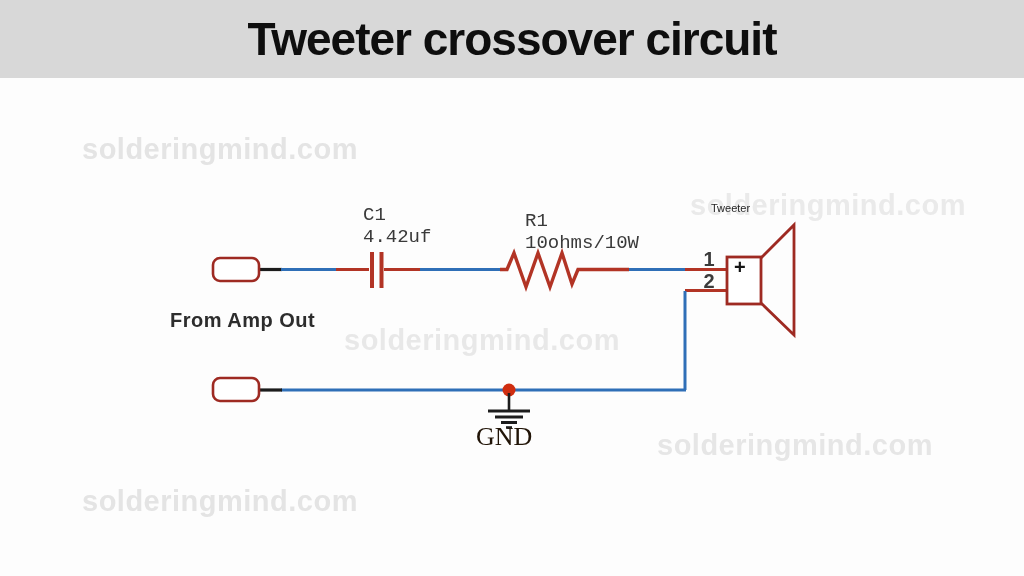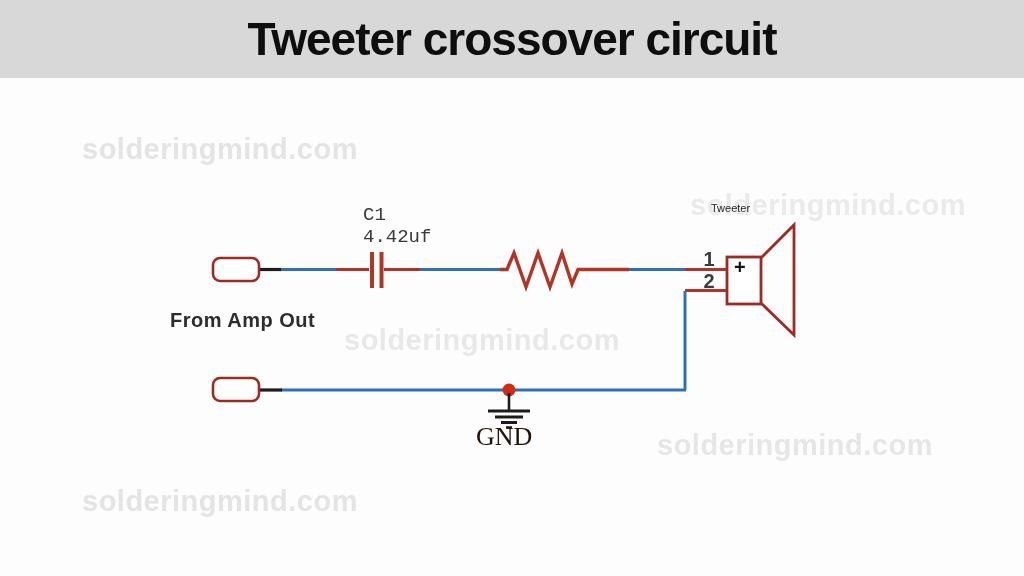--- a/index.html
+++ b/index.html
@@ -101,19 +101,23 @@
     <g fill="none" style="stroke:var(--outline-red)" stroke-width="2.8" stroke-linejoin="miter">
       <rect x="720" y="257" width="34" height="47" fill="#ffffff"></rect>
       <path d="M754,258 L787,225 L787,335 L754,303"></path>
     </g>
   </svg>
 
   <div class="lbl ref-block c1-block">
     <div>C1</div>
     <div>4.42uf</div>
   </div>
+  <div class="lbl ref-block r1-block">
+    <div>R1</div>
+    <div>10ohms/10W</div>
+  </div>
   <div class="lbl tweeter-label">Tweeter</div>
   <div class="lbl pin pin1">1</div>
   <div class="lbl pin pin2">2</div>
   <div class="lbl plus">+</div>
   <div class="lbl from-amp">From Amp Out</div>
   <div class="lbl gnd">GND</div>
 </div>
 
 </body></html>

